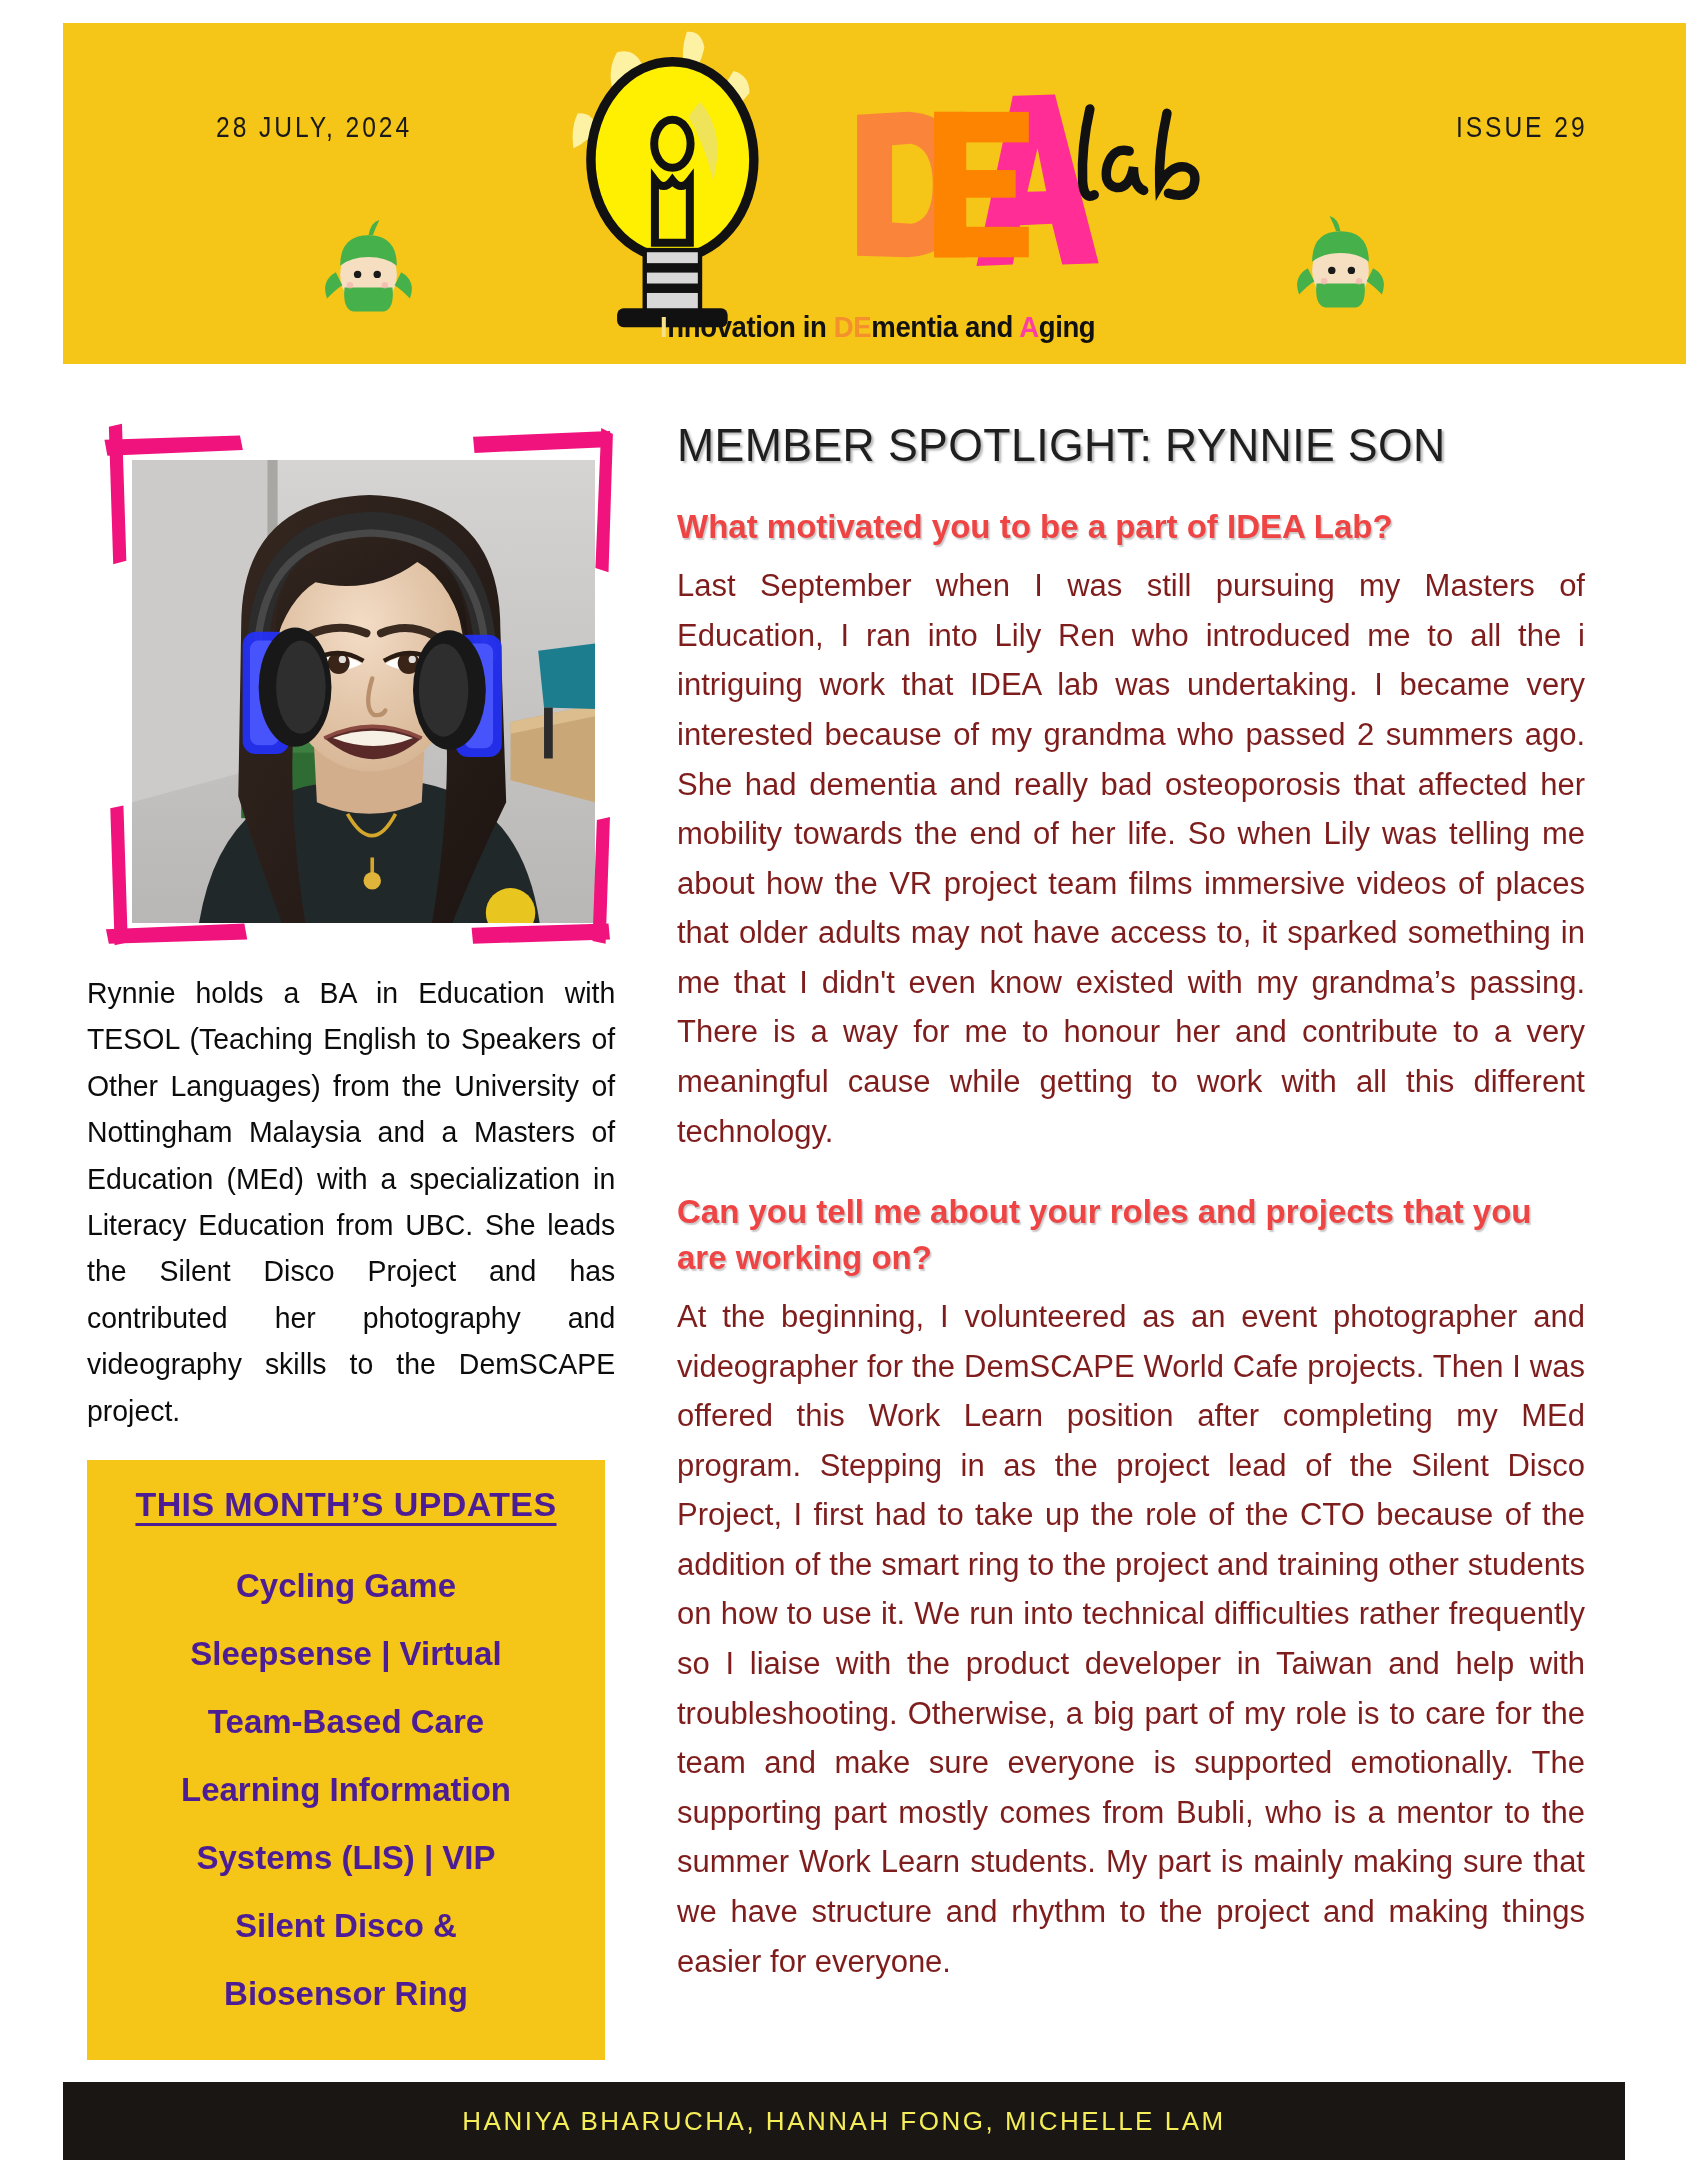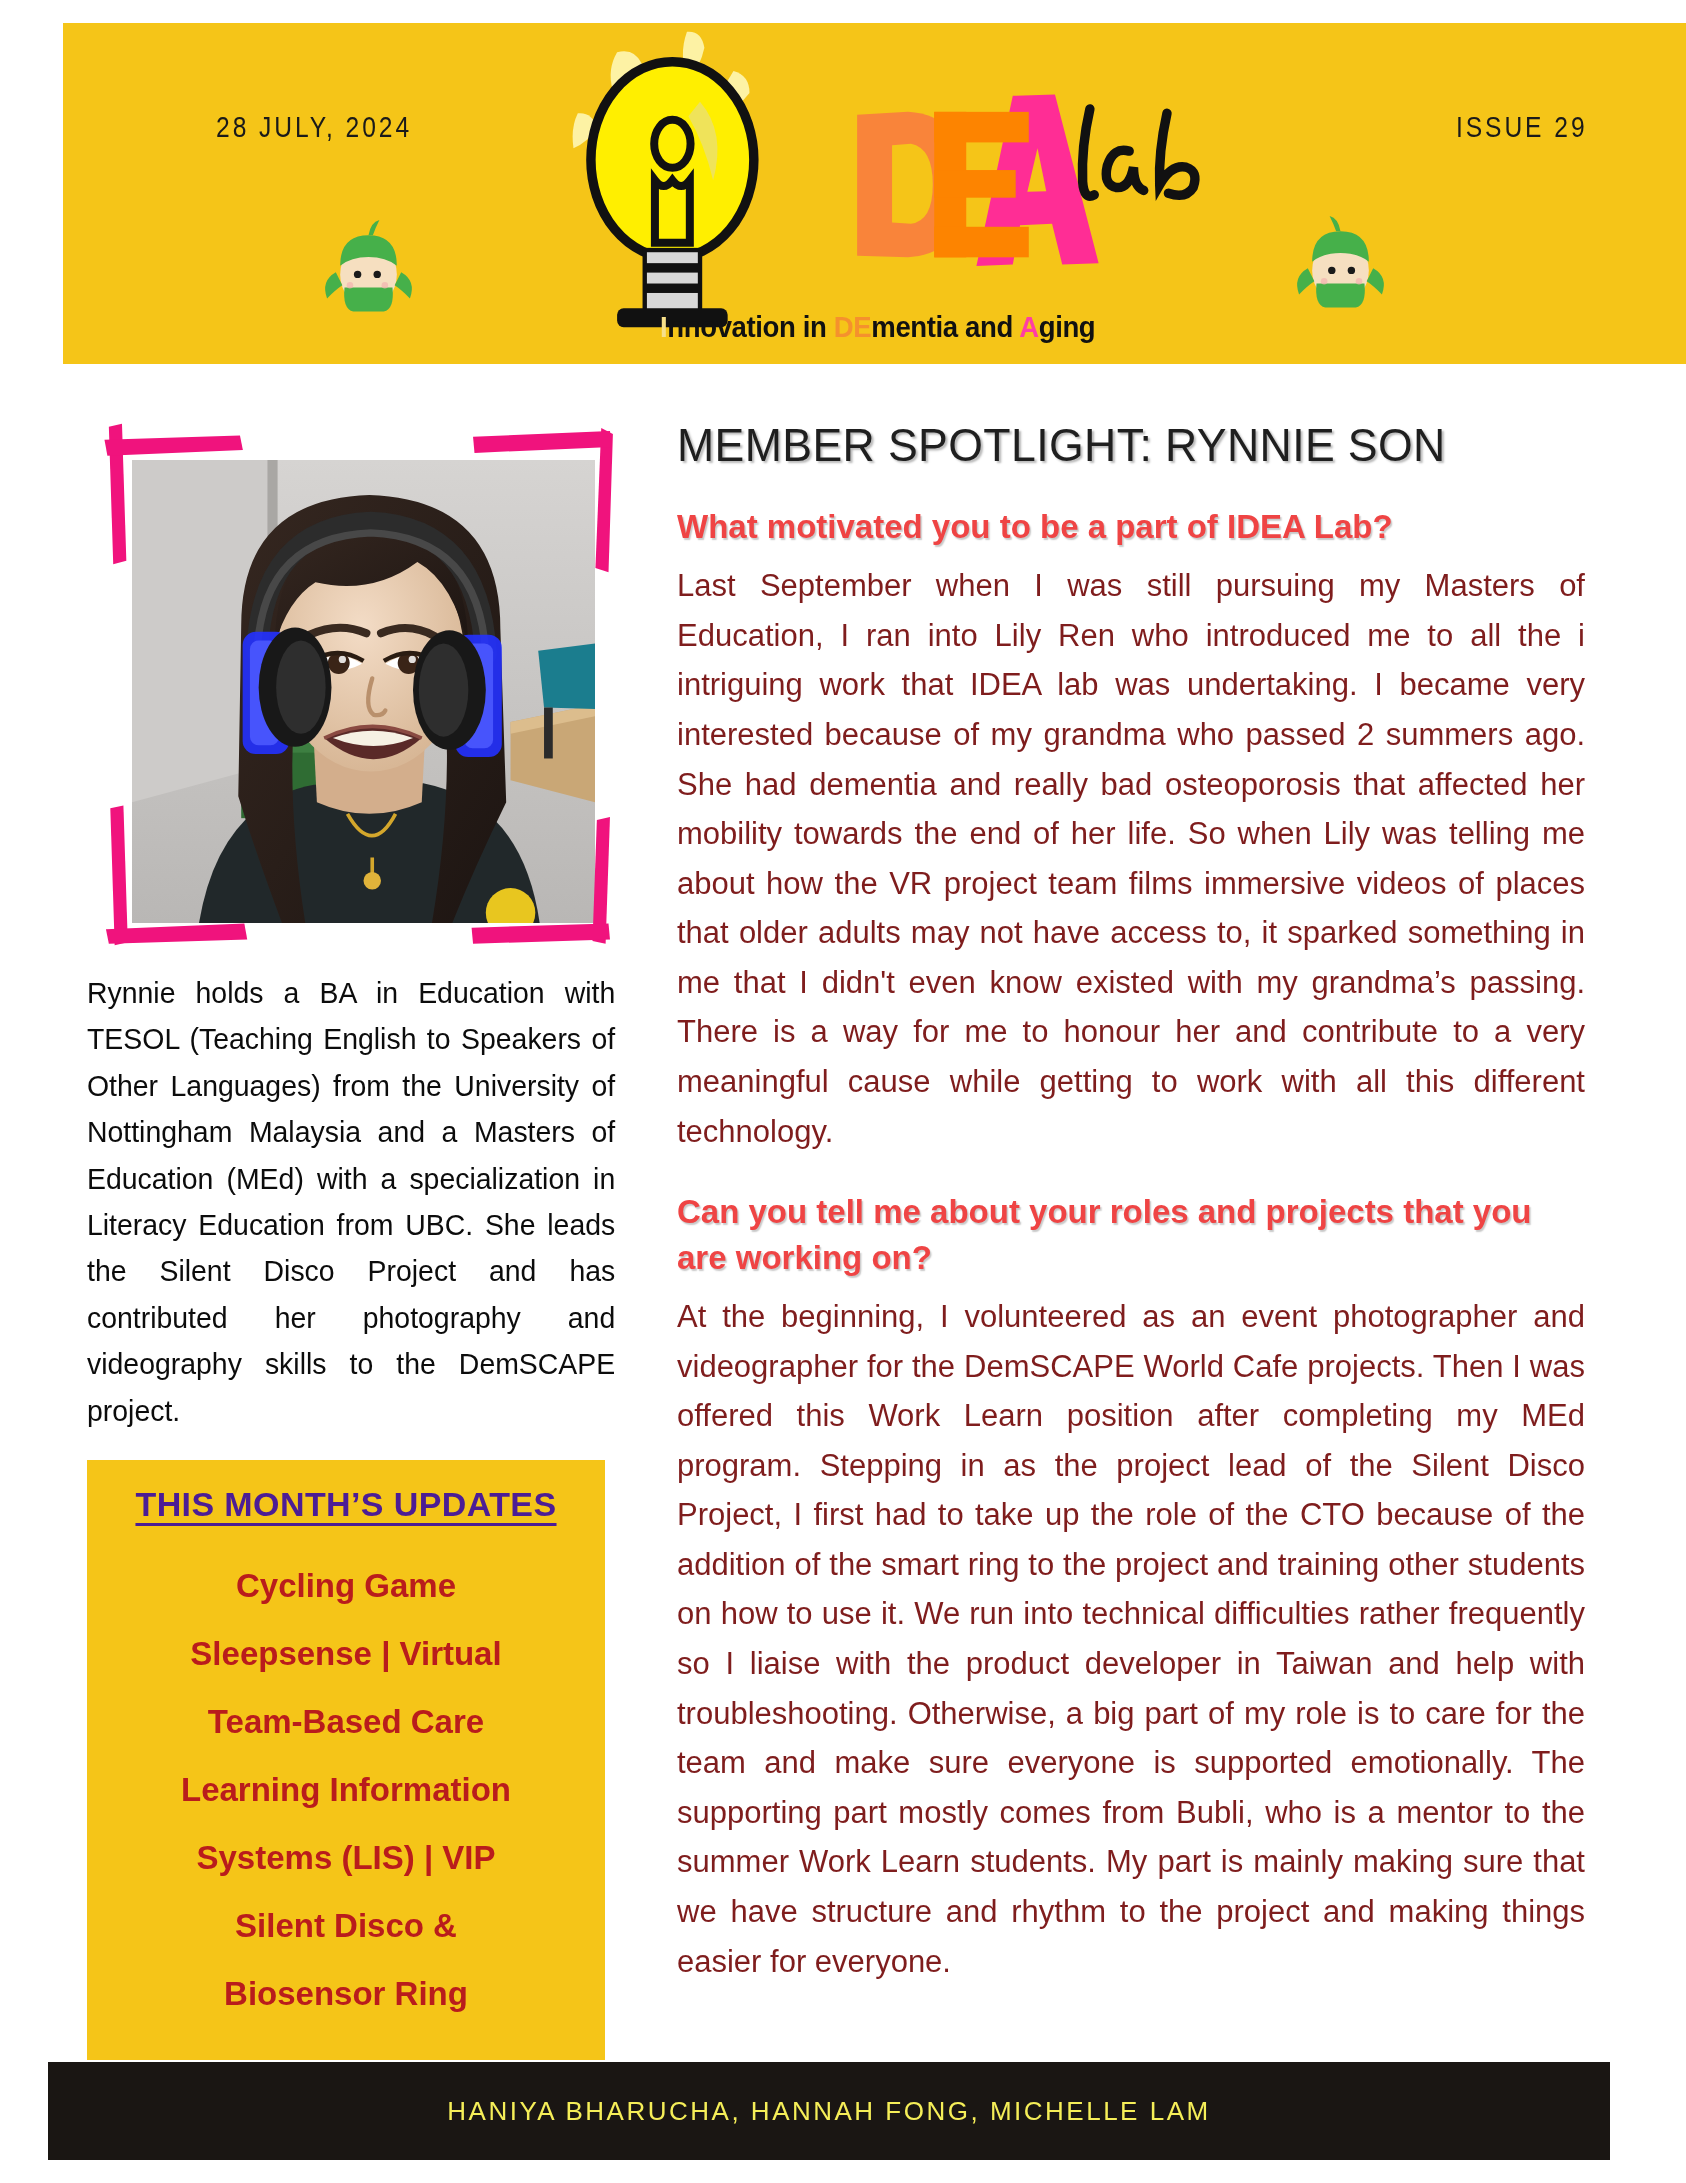--- a/index.html
+++ b/index.html
@@ -136,21 +136,21 @@
     color: #4c1d95;
     text-decoration: underline;
     text-underline-offset: 6.5px;
     font-family: "Liberation Sans Narrow", "Liberation Sans", sans-serif;
     margin-bottom: 28px;
     letter-spacing: 0.4px;
   }
   .updates-list {
     font-size: 33px;
     font-weight: bold;
-    color: #b91c1c;
+    color: #4c1d95;
     line-height: 2.06;
     font-family: "Liberation Sans Narrow", "Liberation Sans", sans-serif;
   }
 
   
   .right-col {
     position: absolute;
     left: 677px;
     top: 418px;
     width: 908px;
@@ -182,24 +182,24 @@
     color: #7f1d1d;
     text-align: justify;
     font-family: "Liberation Sans Narrow", "Liberation Sans", sans-serif;
     margin: 0 0 33px 0;
   }
   .body-para:last-child { margin-bottom: 16px; }
 
   
   .footer-bar {
     position: absolute;
-    left: 48px;
+    left: 63px;
     bottom: 23px;
     width: 1562px;
-    height: 98px;
+    height: 78px;
     background: #1a1613;
     display: flex;
     align-items: center;
     justify-content: center;
   }
   .footer-credits {
     color: #f5ee58;
     font-size: 26px;
     letter-spacing: 2.5px;
     font-family: "Liberation Sans Narrow", "Liberation Sans", sans-serif;

